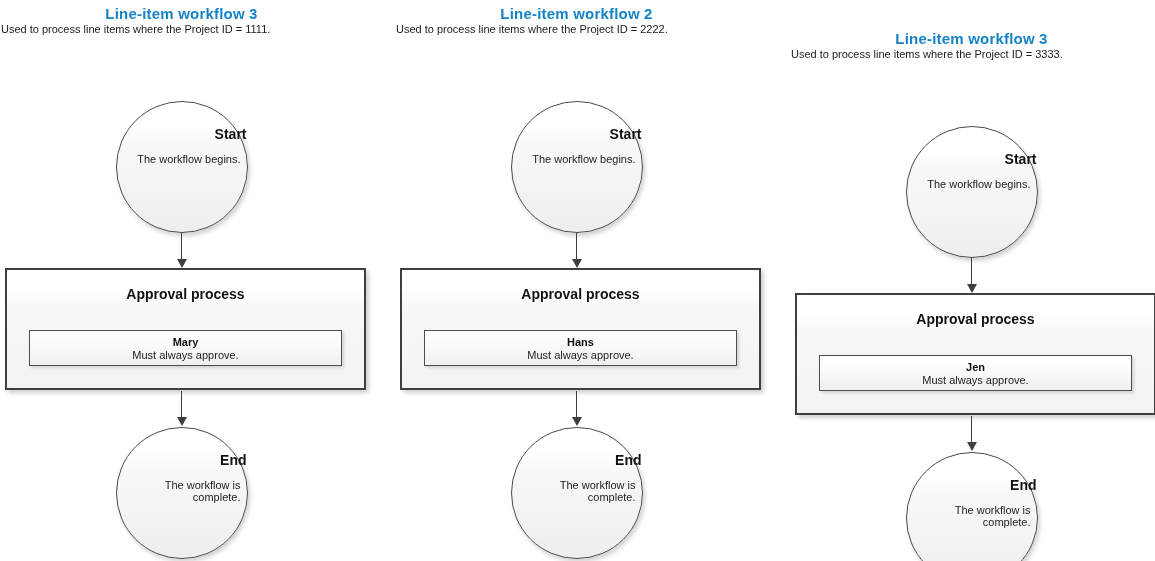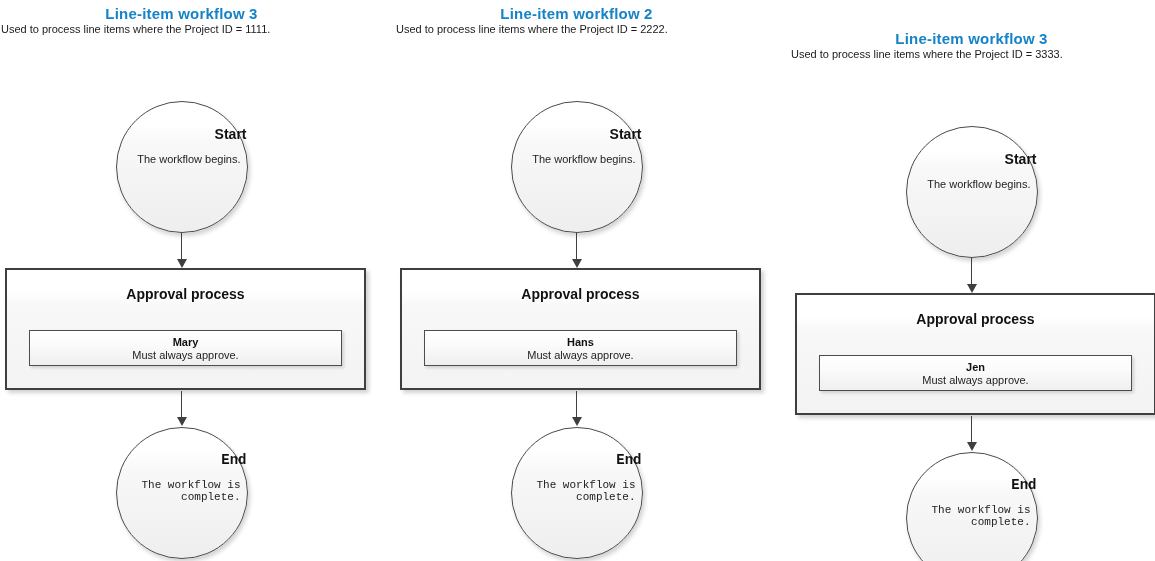--- a/index.html
+++ b/index.html
@@ -31,21 +31,21 @@
 
   .circle{
     position:absolute;left:50%;margin-left:-66px;
     width:130px;height:130px;border-radius:50%;
     border:1px solid #4a4a4a;
     background:linear-gradient(180deg,#ffffff 0%,#ffffff 18%,#f8f8f8 32%,#eeeeee 100%);
     box-shadow:2px 3px 4px rgba(0,0,0,0.18);
     text-align:right;box-sizing:content-box;
   }
   .circle.start{top:101px;}
-  .circle.end{top:427px;font-family:Liberation Mono, monospace;}
+  .circle.end{top:427px;}
   .shape-label{margin-top:24px;font-size:14px;font-weight:bold;color:#111;}
   .shape-desc{margin-top:11px;font-size:11px;color:#222;padding:0 6px;}
 
   .connector{
     position:absolute;left:50%;transform:translateX(-50%);
     display:flex;flex-direction:column;align-items:center;
   }
   .connector.a1{top:233px;height:35px;}
   .connector.a2{top:391px;height:35px;}
   .connector-line{width:1px;flex:1;background:var(--line);}

